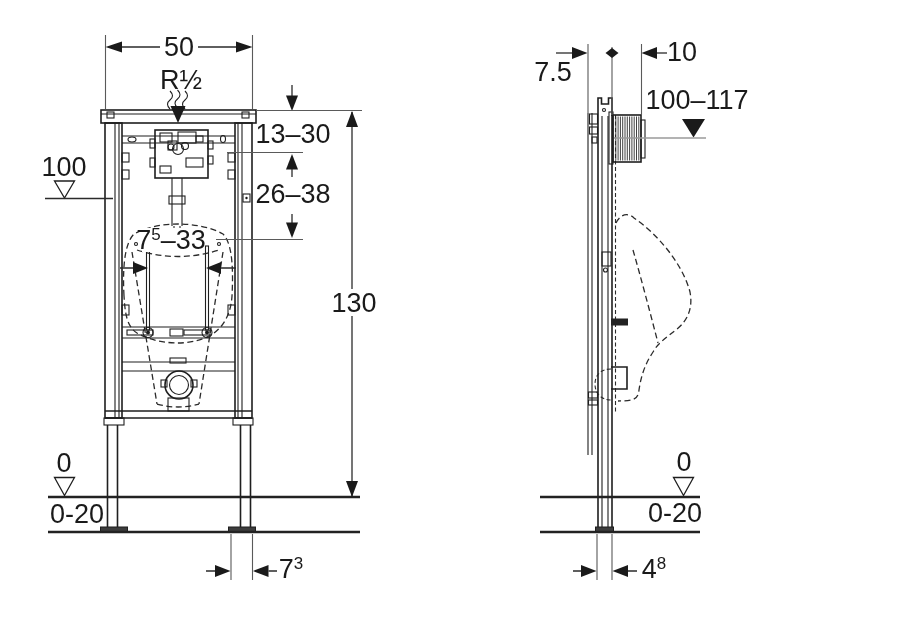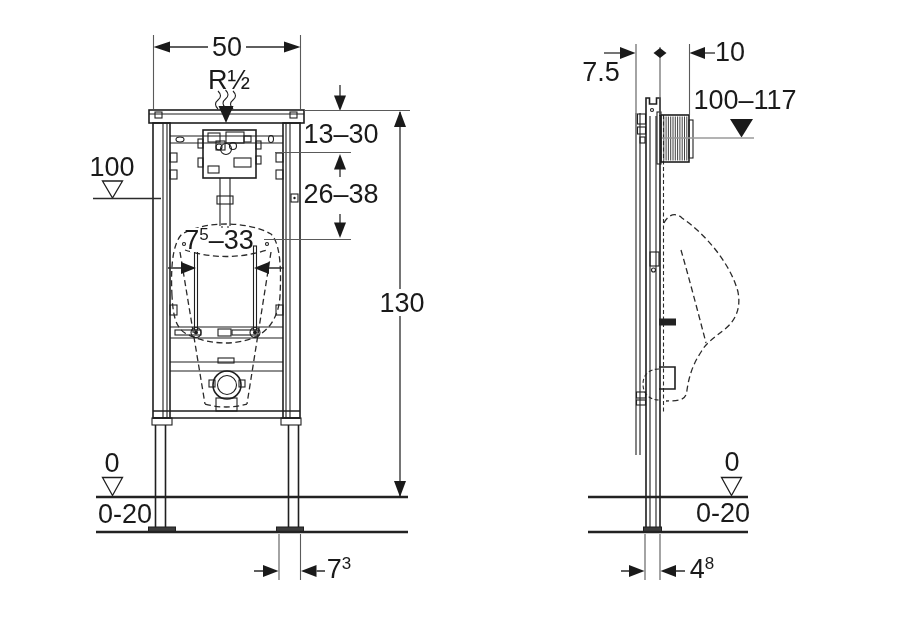--- a/index.html
+++ b/index.html
@@ -1,17 +1,17 @@
 <!DOCTYPE html>
 <html><head>
 <meta charset="utf-8">
 <style>
   html,body{margin:0;padding:0;background:#fff;}
   #canvas{position:relative;width:838px;height:630px;background:#fff;overflow:hidden;
-          font-family:"Liberation Sans","DejaVu Sans",sans-serif;padding-left:48px;}
+          font-family:"Liberation Sans","DejaVu Sans",sans-serif;}
   svg{display:block}
   .fl{stroke:#1f1f1f;stroke-width:1.6;fill:none}
   .tl{stroke:#1f1f1f;stroke-width:1.1;fill:none}
   .dl{stroke:#2b2b2b;stroke-width:1.3;fill:none}
   .xl{stroke:#5a5a5a;stroke-width:1.1;fill:none}
   .lv{stroke:#9a9a9a;stroke-width:1.5;fill:none}
   .floor{stroke:#222;stroke-width:2.4;fill:none}
   .dash{stroke:#2b2b2b;stroke-width:1.3;fill:none;stroke-dasharray:6 3.5}
   .dash2{stroke:#2b2b2b;stroke-width:1.1;fill:none;stroke-dasharray:4 2.5}
   .ar{fill:#1a1a1a;stroke:none}

